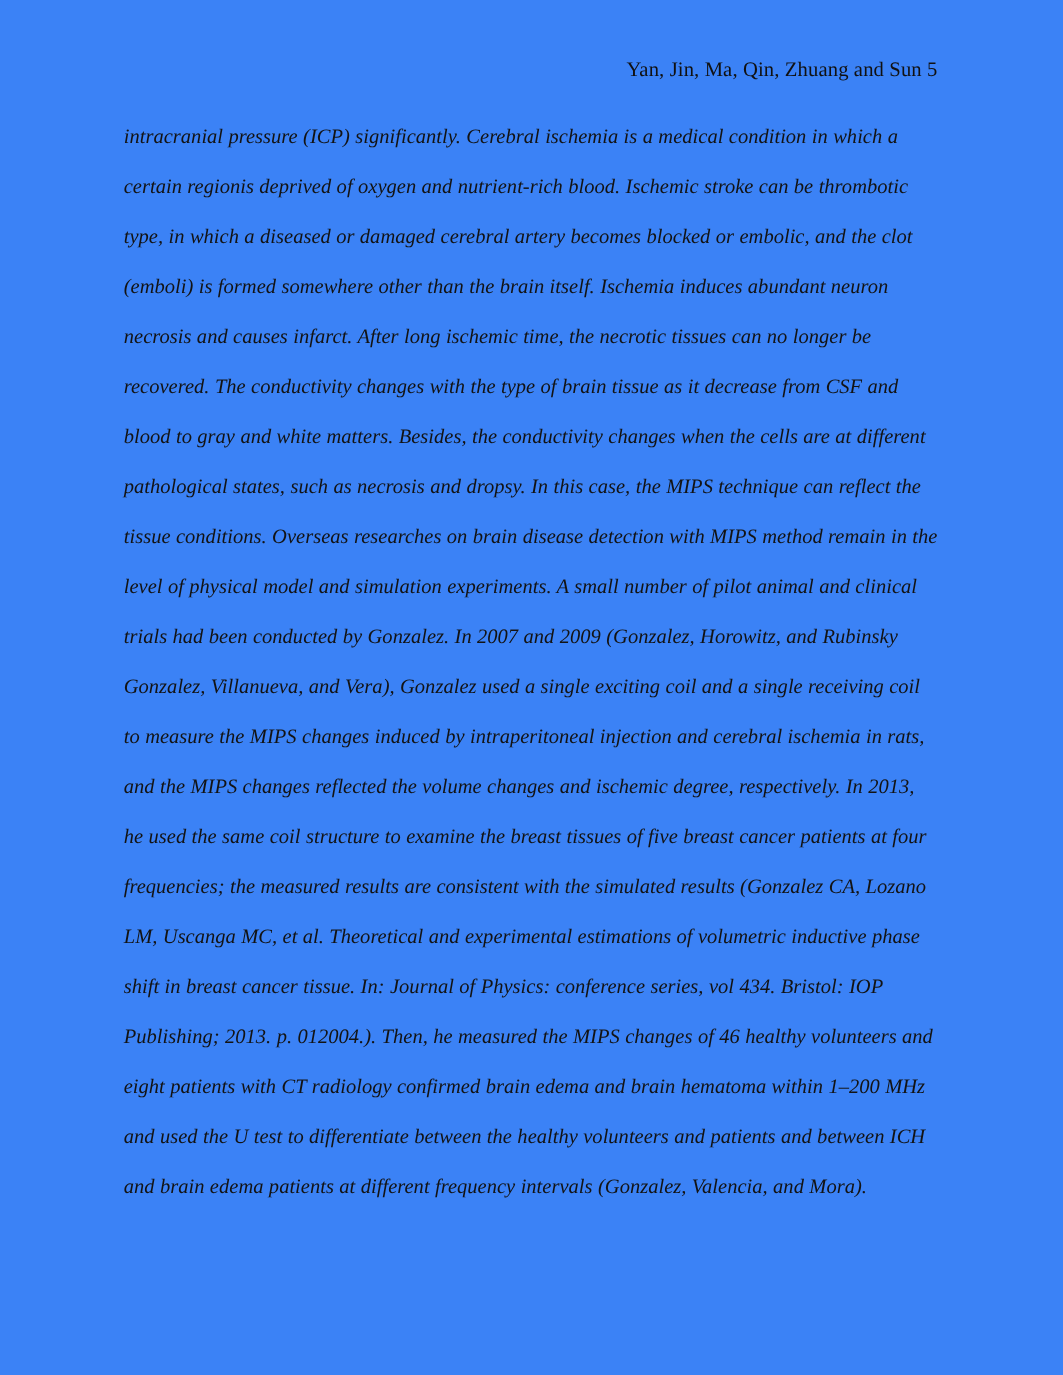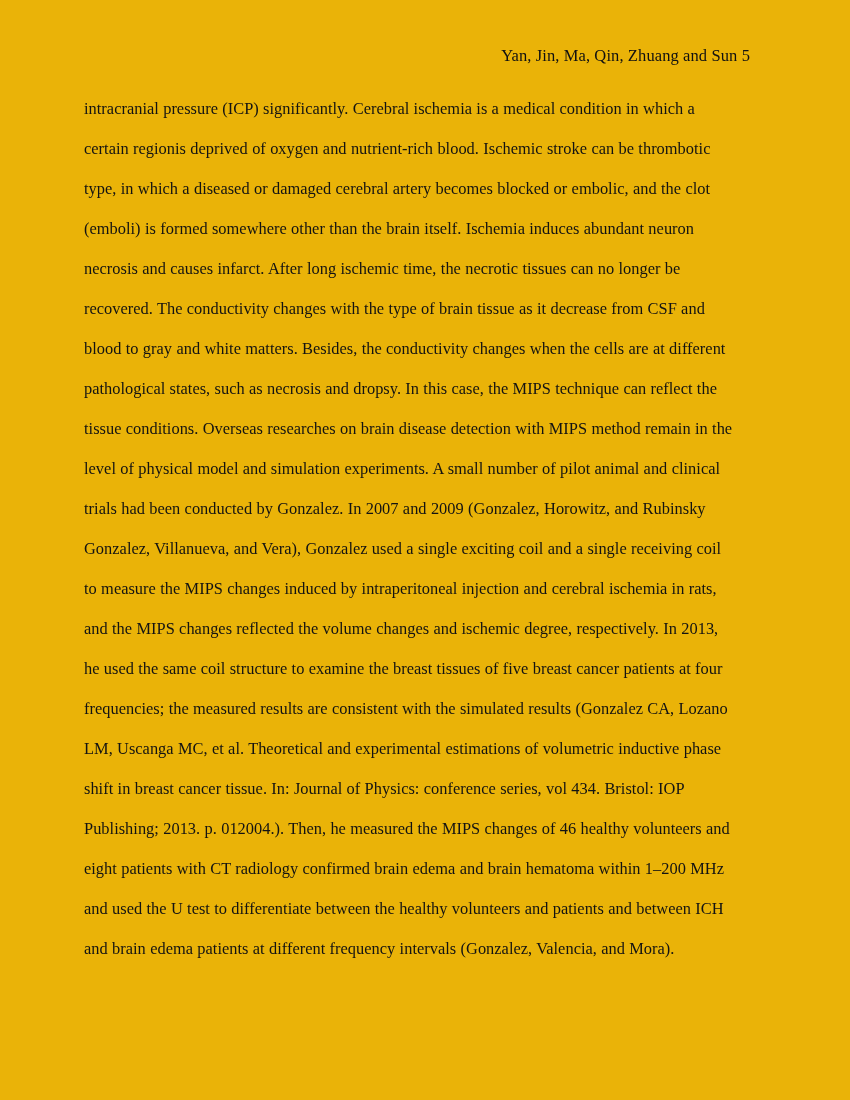--- a/index.html
+++ b/index.html
@@ -11,21 +11,21 @@
 
   body {
     font-family: "Liberation Serif", "DejaVu Serif", serif;
     color: #000000;
   }
 
   .page {
     position: relative;
     width: 850px;
     height: 1100px;
-    background: #eab308;
+    background: #3b82f6;
     overflow: hidden;
     box-sizing: border-box;
   }
 
   
   .running-header {
     position: absolute;
     top: 46px;
     left: 99px;
     width: 651px;
@@ -34,22 +34,23 @@
     line-height: 20px;
     letter-spacing: 0.1px;
     color: #111111;
     white-space: nowrap;
   }
 
   
   .body-block {
     position: absolute;
     top: 89px;
-    left: 84px;
+    left: 99px;
     width: 652px;
+    font-style: italic;
   }
 
   .body-paragraph {
     font-size: 16.4px;
     line-height: 40px;
     text-align: left;
     color: #131313;
     margin: 0;
     letter-spacing: 0.02px;
     word-spacing: 0.2px;

